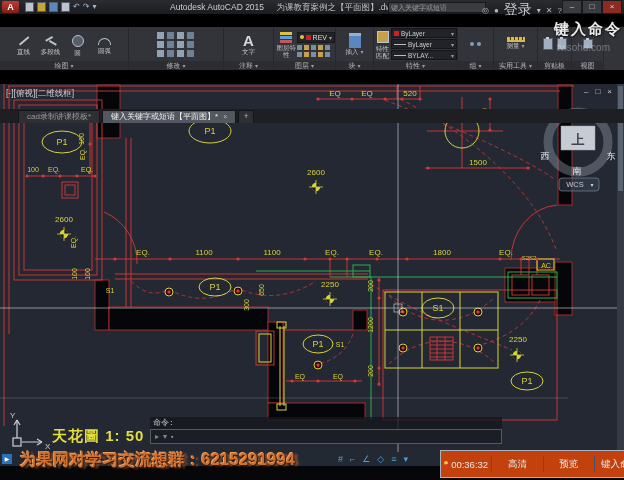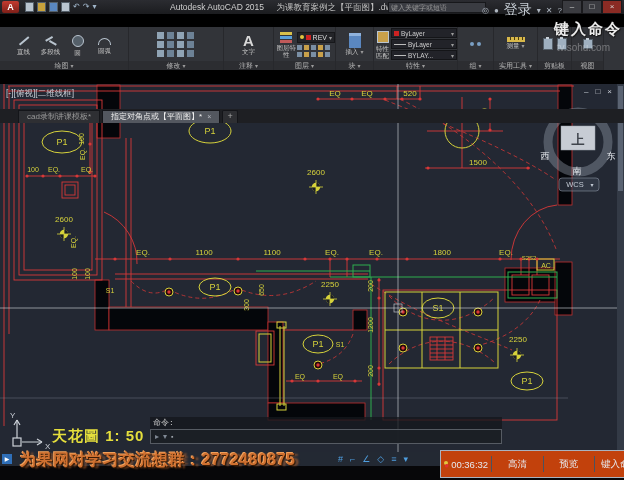--- a/index.html
+++ b/index.html
@@ -317,21 +317,21 @@
       </div>
       <div class="plabel">
         <span>视图</span></div>
     </div>
   </div>
 
   <div id="filetabs">
     <div class="ftab">
       <span>cad录制讲课模板*</span></div>
     <div class="ftab active">
-      <span>指定对角点或【平面图】*</span><span class="x">×</span></div>
+      <span>键入关键字或短语【平面图】*</span><span class="x">×</span></div>
     <div class="newtab">+</div>
   </div>
 
   <div id="drawing">
     <div id="vplabel">[-][俯视][二维线框]</div>
     <div id="dwgbtns">
       <span>–</span>
       <span>□</span>
       <span>×</span>
     </div>
@@ -618,14 +618,14 @@
     <div class="sep"></div>
     <div class="seg">高清</div>
     <div class="sep"></div>
     <div class="seg">预览</div>
     <div class="sep"></div>
     <div class="seg">键入命令</div>
   </div>
 
   <div id="wm-logo">键入命令</div>
   <div id="wm-site">tv.sohu.com</div>
-  <div id="wm-bottom">为果网对学习交流想群：2772480875</div>
+  <div id="wm-bottom">为果网对学习交流想群：6215291994</div>
 </div>
 
 </body></html>

